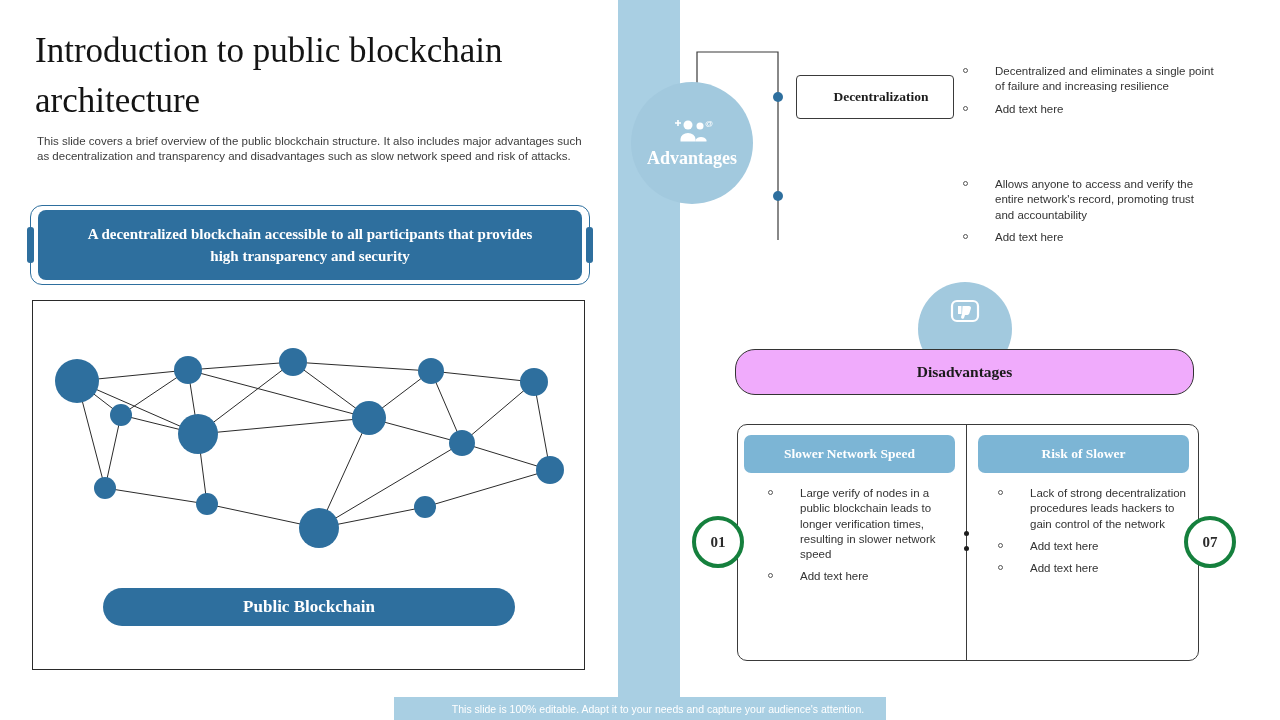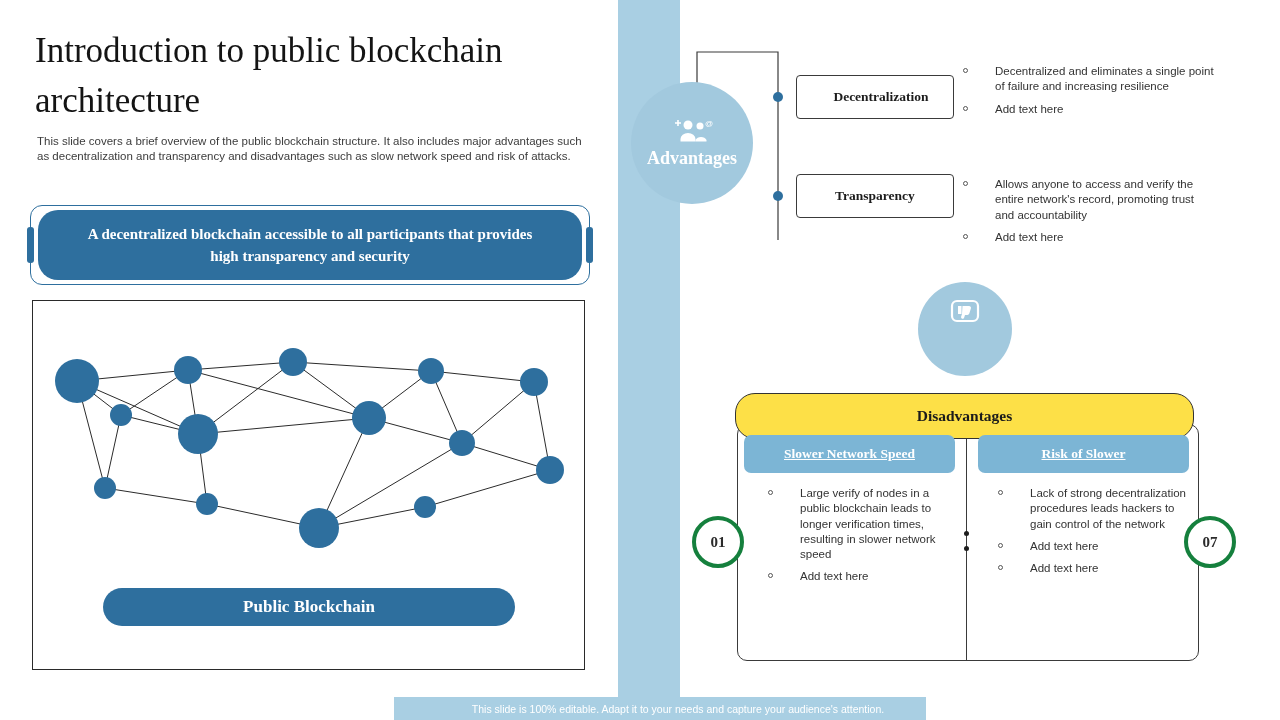--- a/index.html
+++ b/index.html
@@ -7,21 +7,21 @@
   .slide { position:relative; width:1280px; height:720px; background:#ffffff; overflow:hidden; margin:0 auto; }
 
   .abs { position:absolute; }
 
   .title { left:35px; top:26px; width:470px; font-family:"Liberation Serif", serif; font-size:35px; line-height:1.42; color:#141414; }
   .desc  { left:37px; top:134px; width:552px; font-size:11.5px; line-height:1.32; color:#3c3c3c; }
 
   
   .banner { left:30px; top:205px; width:560px; height:80px; }
   .banner-border { position:absolute; inset:0; border:1.5px solid #2e6f9e; border-radius:12px; }
-  .banner-fill { position:absolute; left:8px; right:8px; top:5px; bottom:5px; background:#2e6f9e; border-radius:20px;
+  .banner-fill { position:absolute; left:8px; right:8px; top:5px; bottom:5px; background:#2e6f9e; border-radius:8px;
                  display:flex; align-items:center; justify-content:center; text-align:center; padding:0 38px;
                  color:#fff; font-family:"Liberation Serif", serif; font-weight:bold; font-size:15px; line-height:1.5; }
   .banner-tab { position:absolute; width:7px; height:36px; top:50%; transform:translateY(-50%); background:#2e6f9e; border-radius:3px; }
   .banner-tab.left { left:-3px; } .banner-tab.right { right:-3px; }
 
   
   .netbox { left:32px; top:300px; width:553px; height:370px; border:1.5px solid #2a2a2a; background:#fff; }
   .netbox svg { position:absolute; left:0; top:0; }
   .netlabel { position:absolute; left:70px; top:287px; width:412px; height:38px; background:#2e6f9e; border-radius:19px;
               color:#fff; font-family:"Liberation Serif", serif; font-size:17px; font-weight:600;
@@ -45,40 +45,40 @@
   .adv-bullets-2 { left:963px; top:161px; width:252px;margin-top:16px; }
 
   .bullet { display:flex; gap:27px; margin-bottom:7px; }
   .bmark { width:5px; height:5px; border:1px solid #555; border-radius:50%; margin-top:4px; flex:none; background:#fff; }
   .btext { font-size:11.5px; line-height:1.33; color:#333; }
 
   
   .dis-circle { left:918px; top:282px; width:94px; height:94px; border-radius:50%; background:#a2c9de; z-index:1;
                 display:flex; justify-content:center; }
   .dis-circle svg { margin-top:15px; }
-  .dis-pill { left:735px; top:349px; width:459px; height:46px; background:#fde047; border:1.2px solid #333; border-radius:20px;
+  .dis-pill { left:735px; top:349px; width:459px; height:46px; background:#f0abfc; border:1.2px solid #333; border-radius:20px;
               display:flex; align-items:center; justify-content:center; z-index:2;
-              font-family:"Liberation Serif", serif; font-weight:bold; font-size:15.5px; color:#1b1b1b;margin-top:44px; }
+              font-family:"Liberation Serif", serif; font-weight:bold; font-size:15.5px; color:#1b1b1b; }
   .dis-box { left:737px; top:424px; width:462px; height:237px; border:1px solid #3a3a3a; border-radius:10px; background:#fff; }
   .dis-divider { left:966px; top:424px; width:1px; height:237px; background:#3a3a3a; }
   .dis-dot { width:5px; height:5px; border-radius:50%; background:#1d1d1d; z-index:2; }
   .dot-a { left:964px; top:531px; } .dot-b { left:964px; top:546px; }
 
   .col-header { width:211px; height:38px; background:#7cb5d5; border-radius:7px; display:flex; align-items:center; justify-content:center;
-                color:#fff; font-family:"Liberation Serif", serif; font-weight:bold; font-size:13.5px; z-index:2;text-decoration:underline; }
+                color:#fff; font-family:"Liberation Serif", serif; font-weight:bold; font-size:13.5px; z-index:2; }
   .col-header-1 { left:744px; top:435px; } .col-header-2 { left:978px; top:435px; }
   .col-bullets-1 { left:768px; top:486px; width:186px; }
   .col-bullets-2 { left:998px; top:486px; width:188px; }
 
   .num-circle { width:52px; height:52px; border-radius:50%; background:#fff; border:4px solid #15803d; z-index:3;
                 display:flex; align-items:center; justify-content:center;
                 font-family:"Liberation Serif", serif; font-weight:bold; font-size:15px; color:#2b2b2b; }
   .num-1 { left:692px; top:516px; } .num-2 { left:1184px; top:516px; }
 
-  .footer { left:394px; top:697px; width:532px; height:23px; background:#a9cfe3; color:#fff; font-size:10.5px;
+  .footer { left:394px; top:697px; width:492px; height:23px; background:#a9cfe3; color:#fff; font-size:10.5px;
             display:flex; align-items:center; justify-content:center; z-index:4;padding-left:36px; }
 </style>
 </head>
 <body>
 
 <div class="slide">
 
   <div class="abs desc">This slide covers a brief overview of the public blockchain structure. It also includes major advantages such as decentralization and transparency and disadvantages such as slow network speed and risk of attacks.</div>
   <div class="abs title">Introduction to public blockchain architecture</div>
 
@@ -162,21 +162,20 @@
     <div class="bullet">
       <span class="bmark"></span>
       <span class="btext">Decentralized and eliminates a single point of failure and increasing resilience</span>
     </div>
     <div class="bullet">
       <span class="bmark"></span>
       <span class="btext">Add text here</span>
     </div>
   </div>
 
-  <div class="abs adv-title-box adv-box-2">Transparency</div>
   <div class="abs adv-bullets-2">
     <div class="bullet">
       <span class="bmark"></span>
       <span class="btext">Allows anyone to access and verify the entire network's record, promoting trust and accountability</span>
     </div>
     <div class="bullet">
       <span class="bmark"></span>
       <span class="btext">Add text here</span>
     </div>
   </div>

